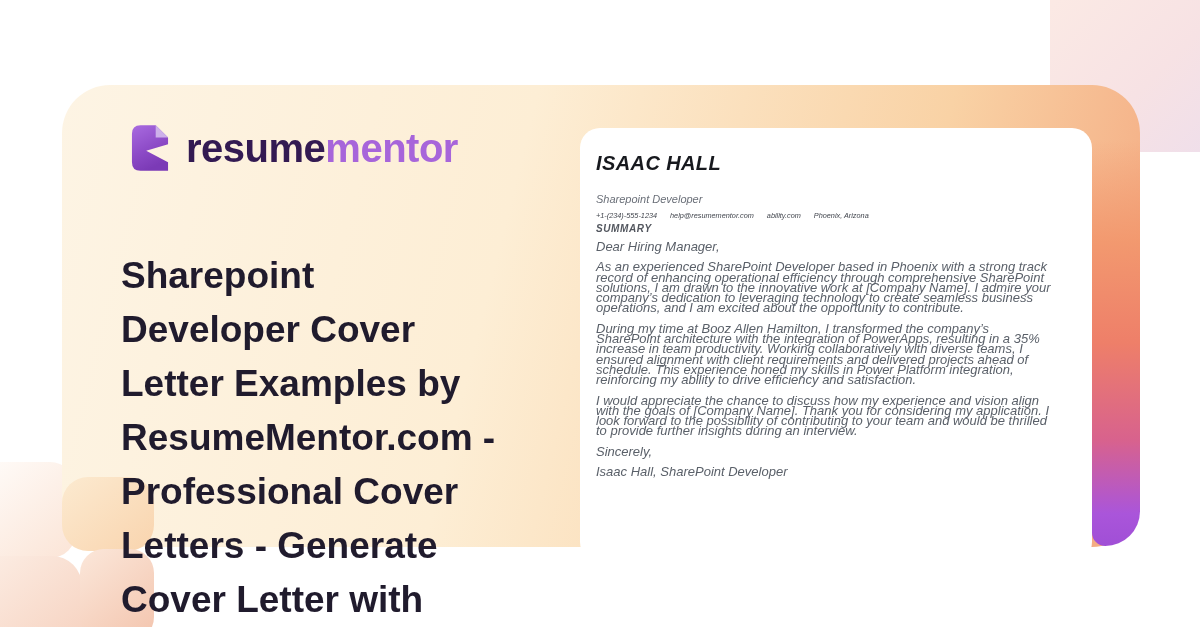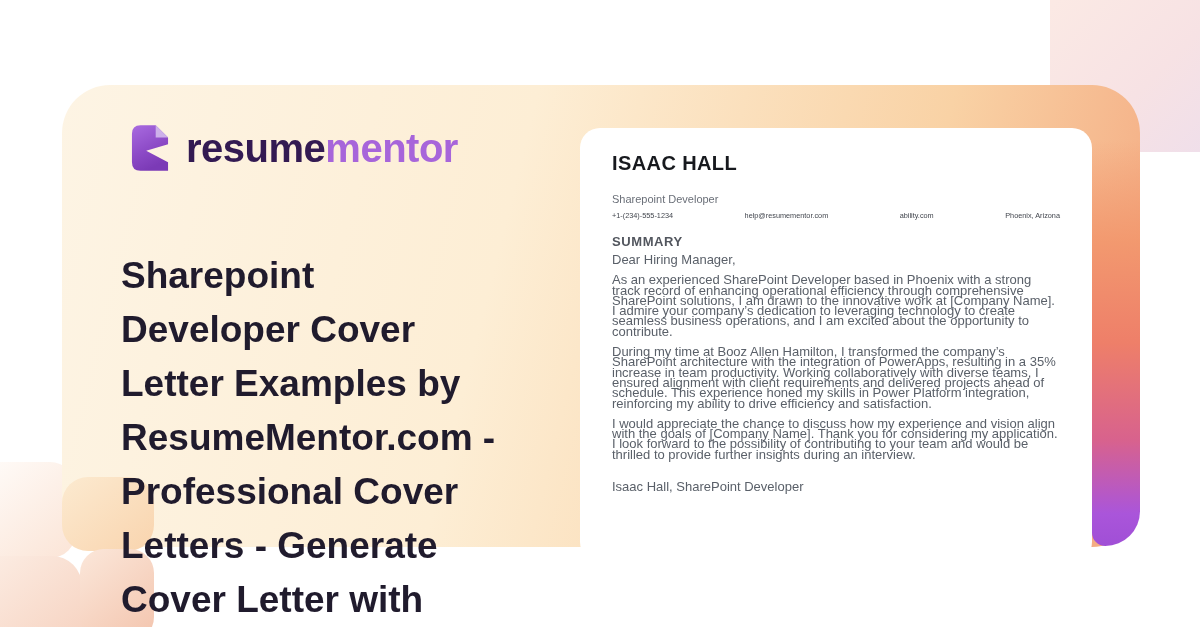--- a/index.html
+++ b/index.html
@@ -34,33 +34,33 @@
   .logo-text .p1{color:#331a52;}
   .logo-text .p2{color:#a765da;}
 
   
   .hero-title{position:absolute;left:121px;top:224px;width:500px;
       font-size:37px;line-height:54px;font-weight:700;color:#201b2d;
       white-space:pre-line;letter-spacing:0;}
 
   
   .doc{position:absolute;left:580px;top:128px;width:512px;height:434px;background:#ffffff;
-      border-radius:20px;box-sizing:border-box;padding:24px 32px;color:#5a6069;}
+      border-radius:20px;box-sizing:border-box;padding:24px 16px;color:#5a6069;font-style:italic;}
   .doc-name{font-size:20px;font-weight:700;letter-spacing:0.4px;color:#17191e;margin:0;
       line-height:22px;}
   .doc-role{font-size:11px;color:#6a6f78;margin-top:19px;line-height:13px;}
   .doc-contact{display:flex;gap:13px;font-size:7.3px;color:#42464e;margin-top:5px;
-      line-height:9px;justify-content:space-between;}
-  .doc-section{font-size:13px;font-weight:700;letter-spacing:0.6px;color:#52565e;
-      margin-top:17px;line-height:9px;}
+      line-height:9px;}
+  .doc-section{font-size:10px;font-weight:700;letter-spacing:0.6px;color:#52565e;
+      margin-top:4px;line-height:9px;}
   .doc-body{font-size:13px;line-height:10.3px;color:#5a6069;}
   .doc-salutation{margin-top:9px;}
   .doc-par{margin-top:10px;max-width:458px;}
   .doc-closing{margin-top:10px;}
-  .doc-signature{margin-top:22px;}
+  .doc-signature{margin-top:10px;}
 </style>
 </head>
 <body>
 
 <div id="stage">
 
   <div class="bg-top-right"></div>
   <div class="bl-1"></div>
   <div class="bl-2"></div>
 
@@ -102,16 +102,17 @@
       <span>+1-(234)-555-1234</span>
       <span>help@resumementor.com</span>
       <span>ability.com</span>
       <span>Phoenix, Arizona</span>
     </div>
     <div class="doc-section">SUMMARY</div>
     <div class="doc-body doc-salutation">Dear Hiring Manager,</div>
     <div class="doc-body doc-par">As an experienced SharePoint Developer based in Phoenix with a strong track record of enhancing operational efficiency through comprehensive SharePoint solutions, I am drawn to the innovative work at [Company Name]. I admire your company’s dedication to leveraging technology to create seamless business operations, and I am excited about the opportunity to contribute.</div>
     <div class="doc-body doc-par">During my time at Booz Allen Hamilton, I transformed the company’s SharePoint architecture with the integration of PowerApps, resulting in a 35% increase in team productivity. Working collaboratively with diverse teams, I ensured alignment with client requirements and delivered projects ahead of schedule. This experience honed my skills in Power Platform integration, reinforcing my ability to drive efficiency and satisfaction.</div>
     <div class="doc-body doc-par">I would appreciate the chance to discuss how my experience and vision align with the goals of [Company Name]. Thank you for considering my application. I look forward to the possibility of contributing to your team and would be thrilled to provide further insights during an interview.</div>
+    <div class="doc-body doc-closing">Sincerely,</div>
     <div class="doc-body doc-signature">Isaac Hall, SharePoint Developer</div>
   </div>
 
 </div>
 
 </body></html>

